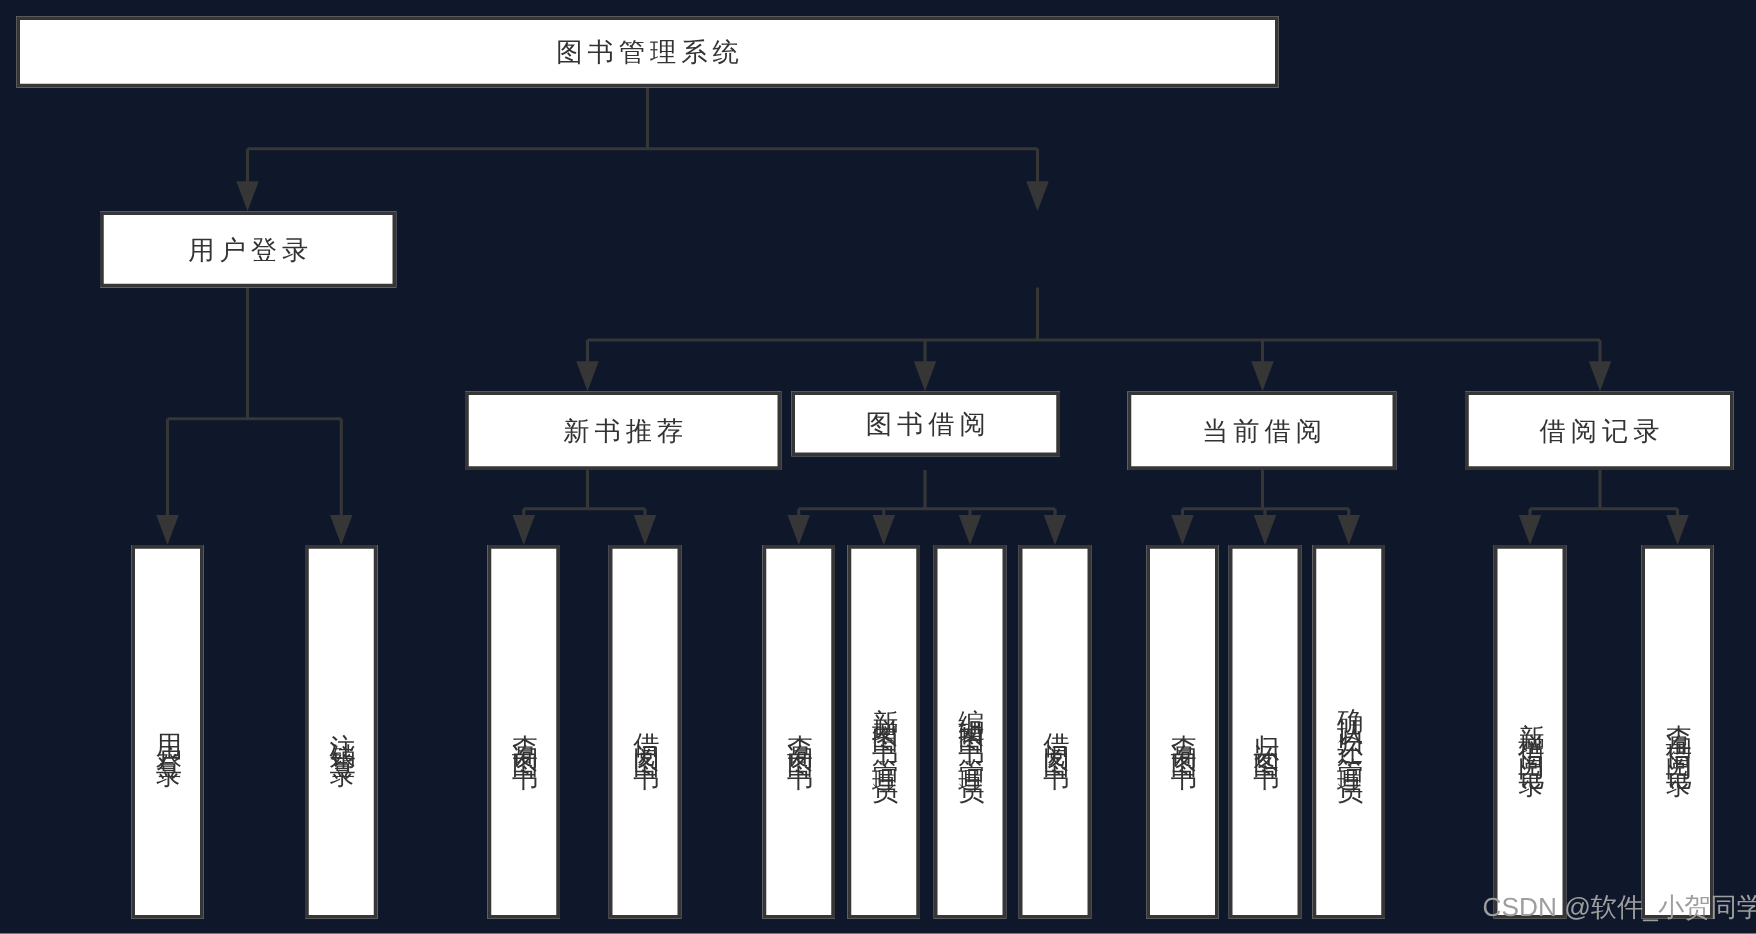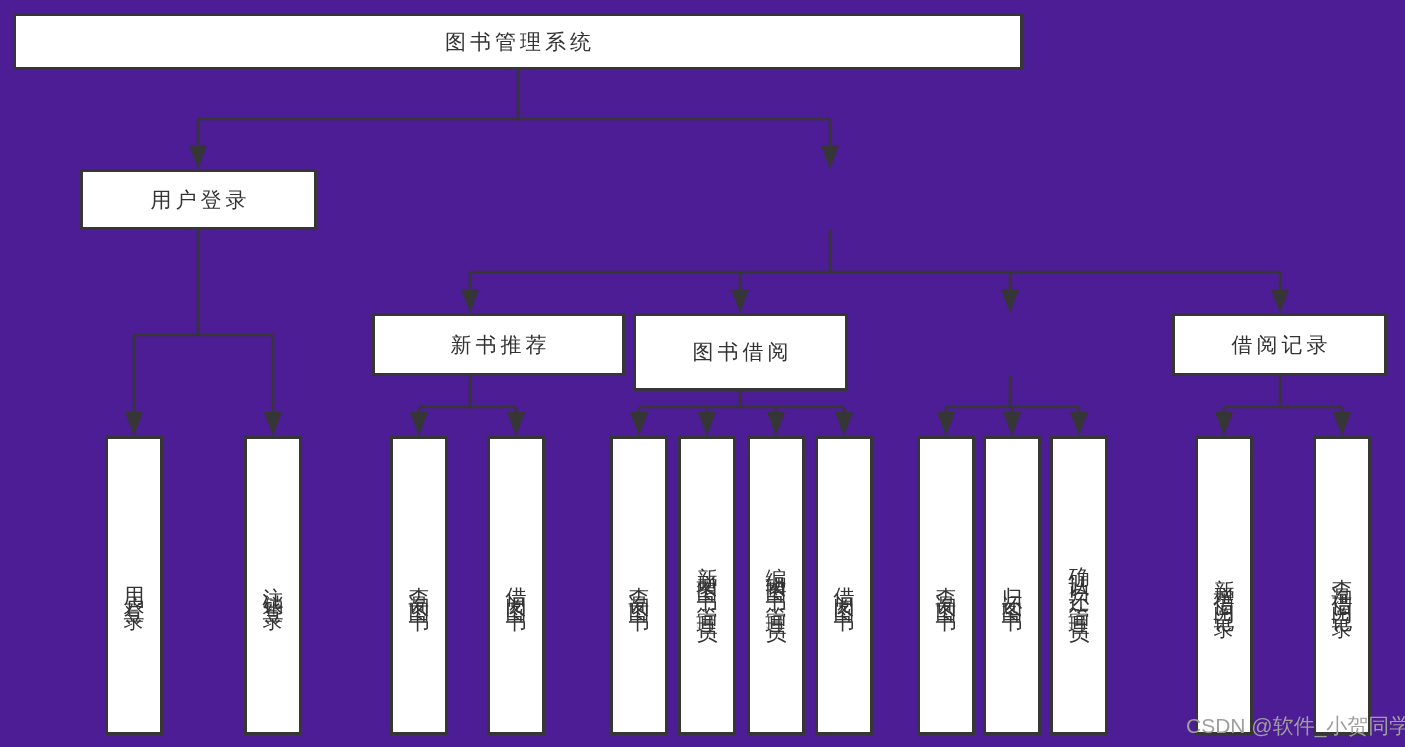--- a/index.html
+++ b/index.html
@@ -5,21 +5,21 @@
   html, body {
     margin: 0;
     padding: 0;
     background: #ffffff;
     font-family: "Liberation Sans", "DejaVu Sans", sans-serif;
   }
   #stage {
     position: relative;
     width: 1405px;
     height: 747px;
-    background: #4c1d95;
+    background: #0f172a;
     overflow: hidden;
   }
   #connectors {
     position: absolute;
     left: 0;
     top: 0;
     z-index: 0;
   }
   .box {
     position: absolute;
@@ -132,22 +132,25 @@
     <span class="h-label">图书管理系统</span>
   </div>
 
   <div class="box" style="left:80px; top:169px; width:237px; height:61px;">
     <span class="h-label">用户登录</span>
   </div>
 
   <div class="box" style="left:372px; top:313px; width:253px; height:63px;">
     <span class="h-label">新书推荐</span>
   </div>
-  <div class="box" style="left:633px; top:313px; width:215px; height:78px;">
+  <div class="box" style="left:633px; top:313px; width:215px; height:52px;">
     <span class="h-label">图书借阅</span>
+  </div>
+  <div class="box" style="left:902px; top:313px; width:215px; height:63px;">
+    <span class="h-label">当前借阅</span>
   </div>
   <div class="box" style="left:1172px; top:313px; width:215px; height:63px;">
     <span class="h-label">借阅记录</span>
   </div>
 
   <div class="box" style="left:105px; top:436px; width:58px; height:299px;">
     <span class="v-label">用户登录</span>
   </div>
   <div class="box" style="left:244px; top:436px; width:58px; height:299px;">
     <span class="v-label">注销登录</span>

